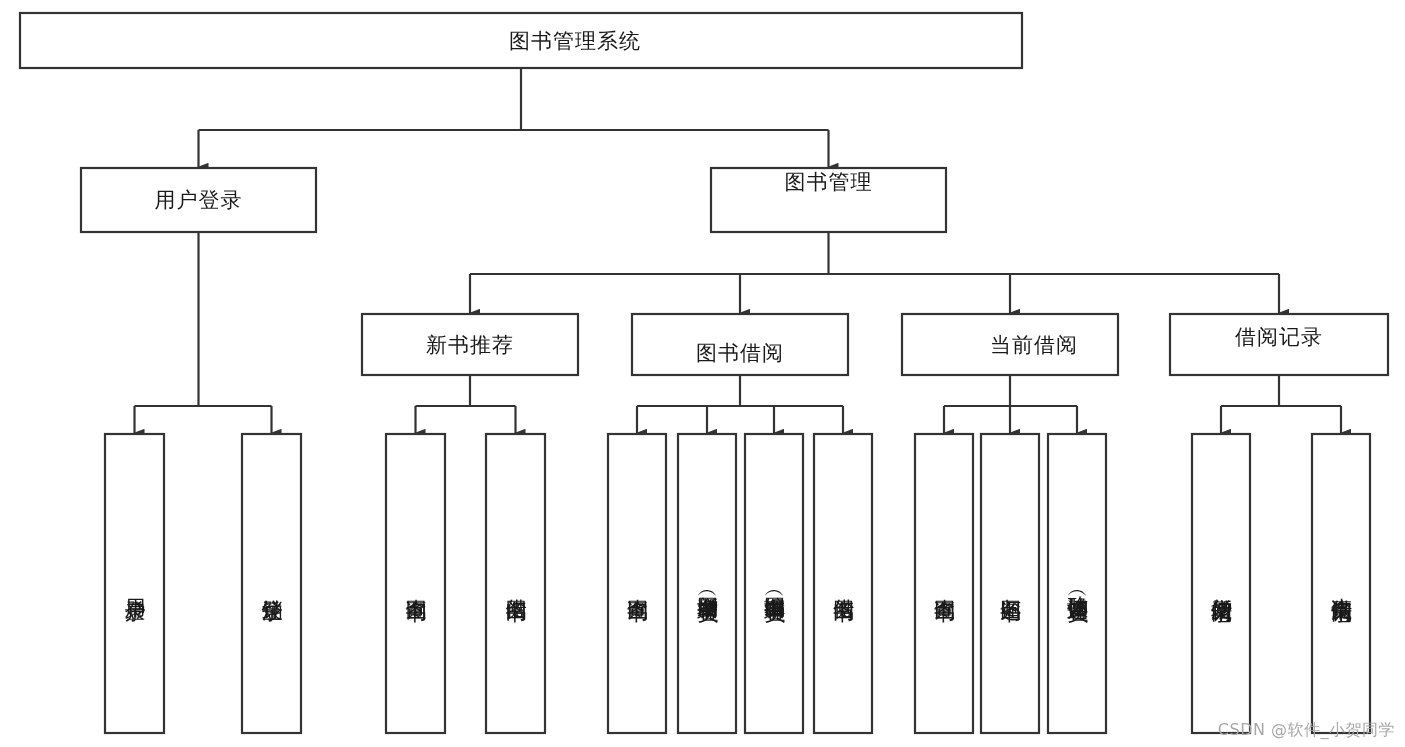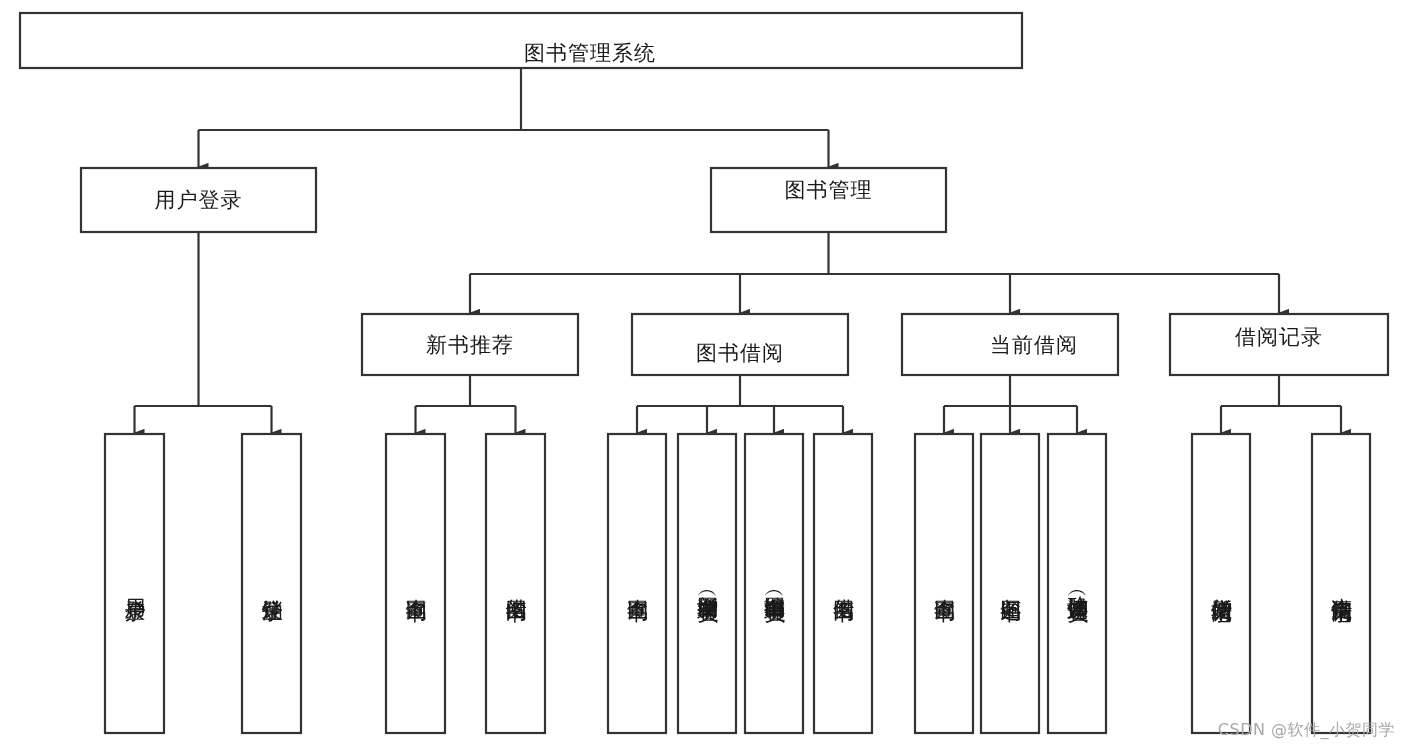--- a/index.html
+++ b/index.html
@@ -138,23 +138,23 @@
         <rect class="node-rect" x="814" y="434" width="58" height="299"></rect>
         <rect class="node-rect" x="915" y="434" width="58" height="299"></rect>
         <rect class="node-rect" x="981" y="434" width="58" height="299"></rect>
         <rect class="node-rect" x="1048" y="434" width="58" height="299"></rect>
         <rect class="node-rect" x="1192" y="434" width="58" height="299"></rect>
         <rect class="node-rect" x="1312" y="434" width="58" height="299"></rect>
       </g>
   </svg>
 
   <div id="label-layer">
-      <div class="hlabel-wrap" style="left: 31px; top: 13px; width: 1118px; height: 55px; margin-top: 12px;">图书管理系统</div>
+      <div class="hlabel-wrap" style="left: 16px; top: 13px; width: 1118px; height: 55px;">图书管理系统</div>
       <div class="hlabel-wrap" style="left: 81px; top: 168px; width: 235px; height: 64px;">用户登录</div>
-      <div class="hlabel-wrap" style="left: 711px; top: 168px; width: 235px; height: 44px;">图书管理</div>
+      <div class="hlabel-wrap" style="left: 711px; top: 160px; width: 235px; height: 44px;">图书管理</div>
       <div class="hlabel-wrap" style="left: 362px; top: 314px; width: 216px; height: 61px; text-align: right;">新书推荐</div>
       <div class="hlabel-wrap" style="left: 632px; top: 314px; width: 216px; height: 77px;">图书借阅</div>
       <div class="hlabel-wrap" style="left: 902px; top: 314px; width: 216px; height: 61px; padding-left: 24px;">当前借阅</div>
       <div class="hlabel-wrap" style="left: 1170px; top: 314px; width: 218px; height: 45px;">借阅记录</div>
       <div class="vlabel-wrap" style="left: 105px; top: 434px; width: 59px; height: 299px;">用户登录</div>
       <div class="vlabel-wrap" style="left: 242px; top: 434px; width: 59px; height: 299px;">注销登录</div>
       <div class="vlabel-wrap" style="left: 386px; top: 434px; width: 59px; height: 299px;">查询图书</div>
       <div class="vlabel-wrap" style="left: 486px; top: 434px; width: 59px; height: 299px;">借阅图书</div>
       <div class="vlabel-wrap" style="left: 608px; top: 434px; width: 58px; height: 299px;">查询图书</div>
       <div class="vlabel-wrap" style="left: 678px; top: 434px; width: 58px; height: 299px;">新增图书（管理员）</div>

